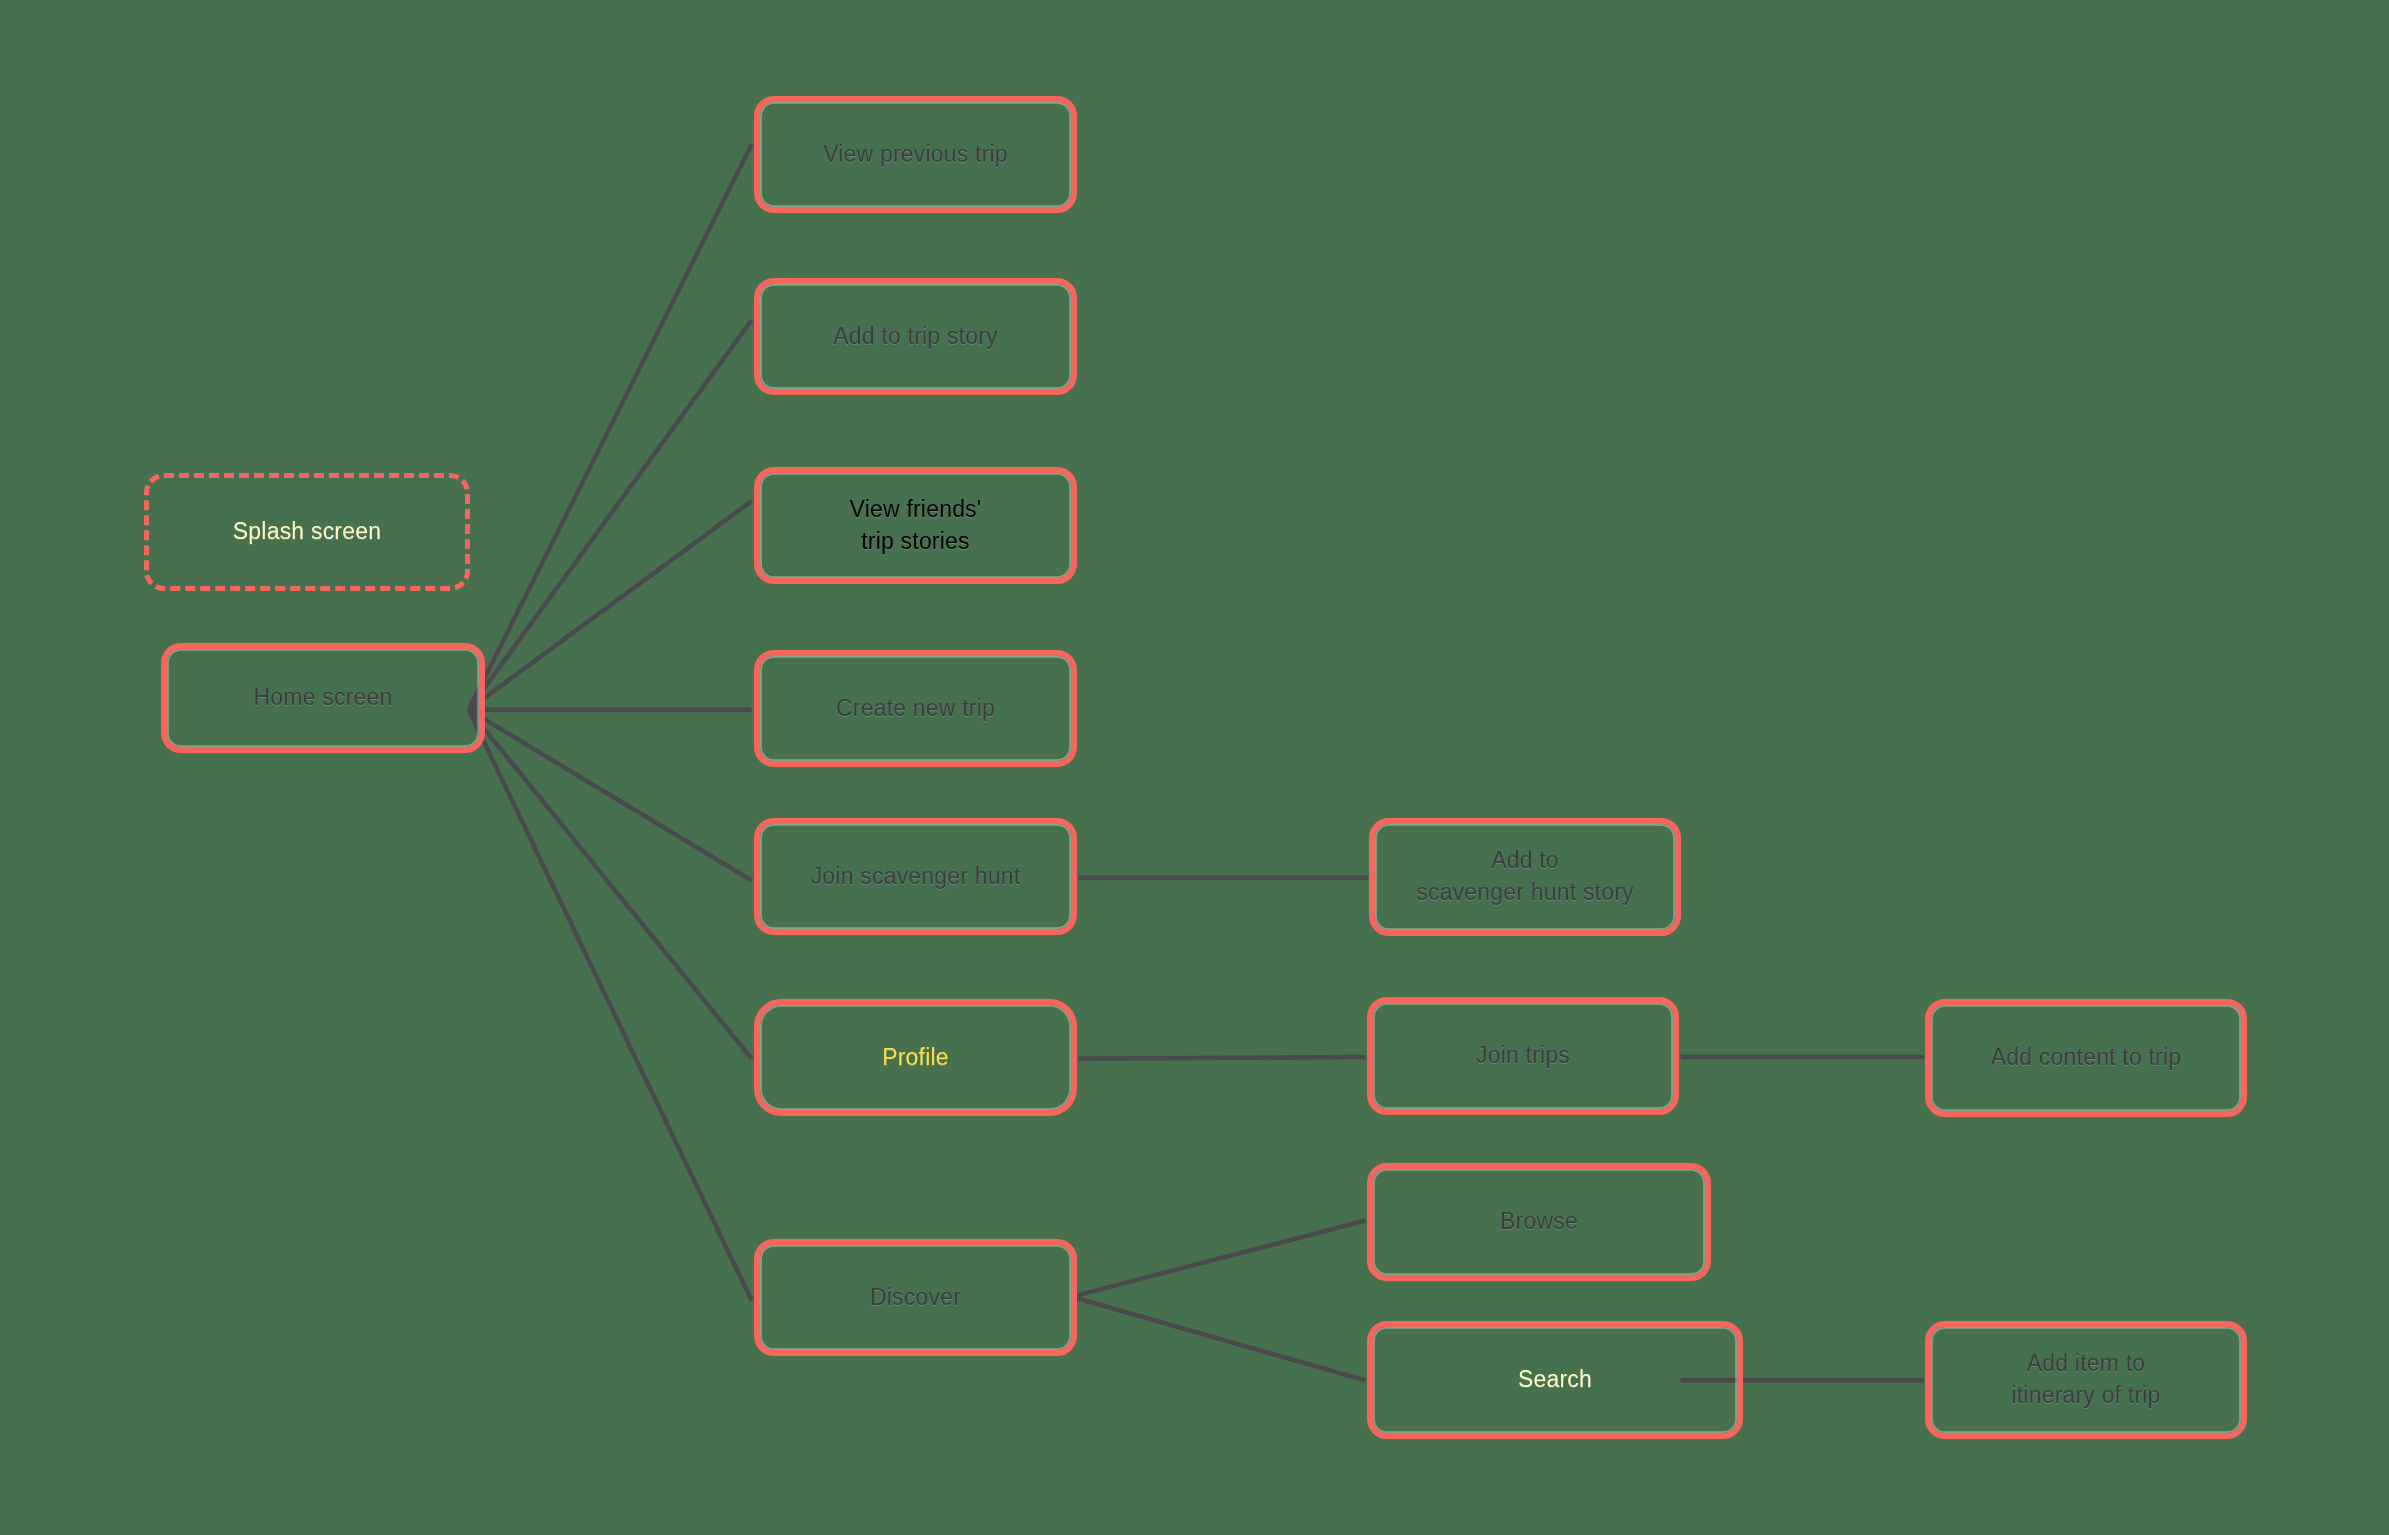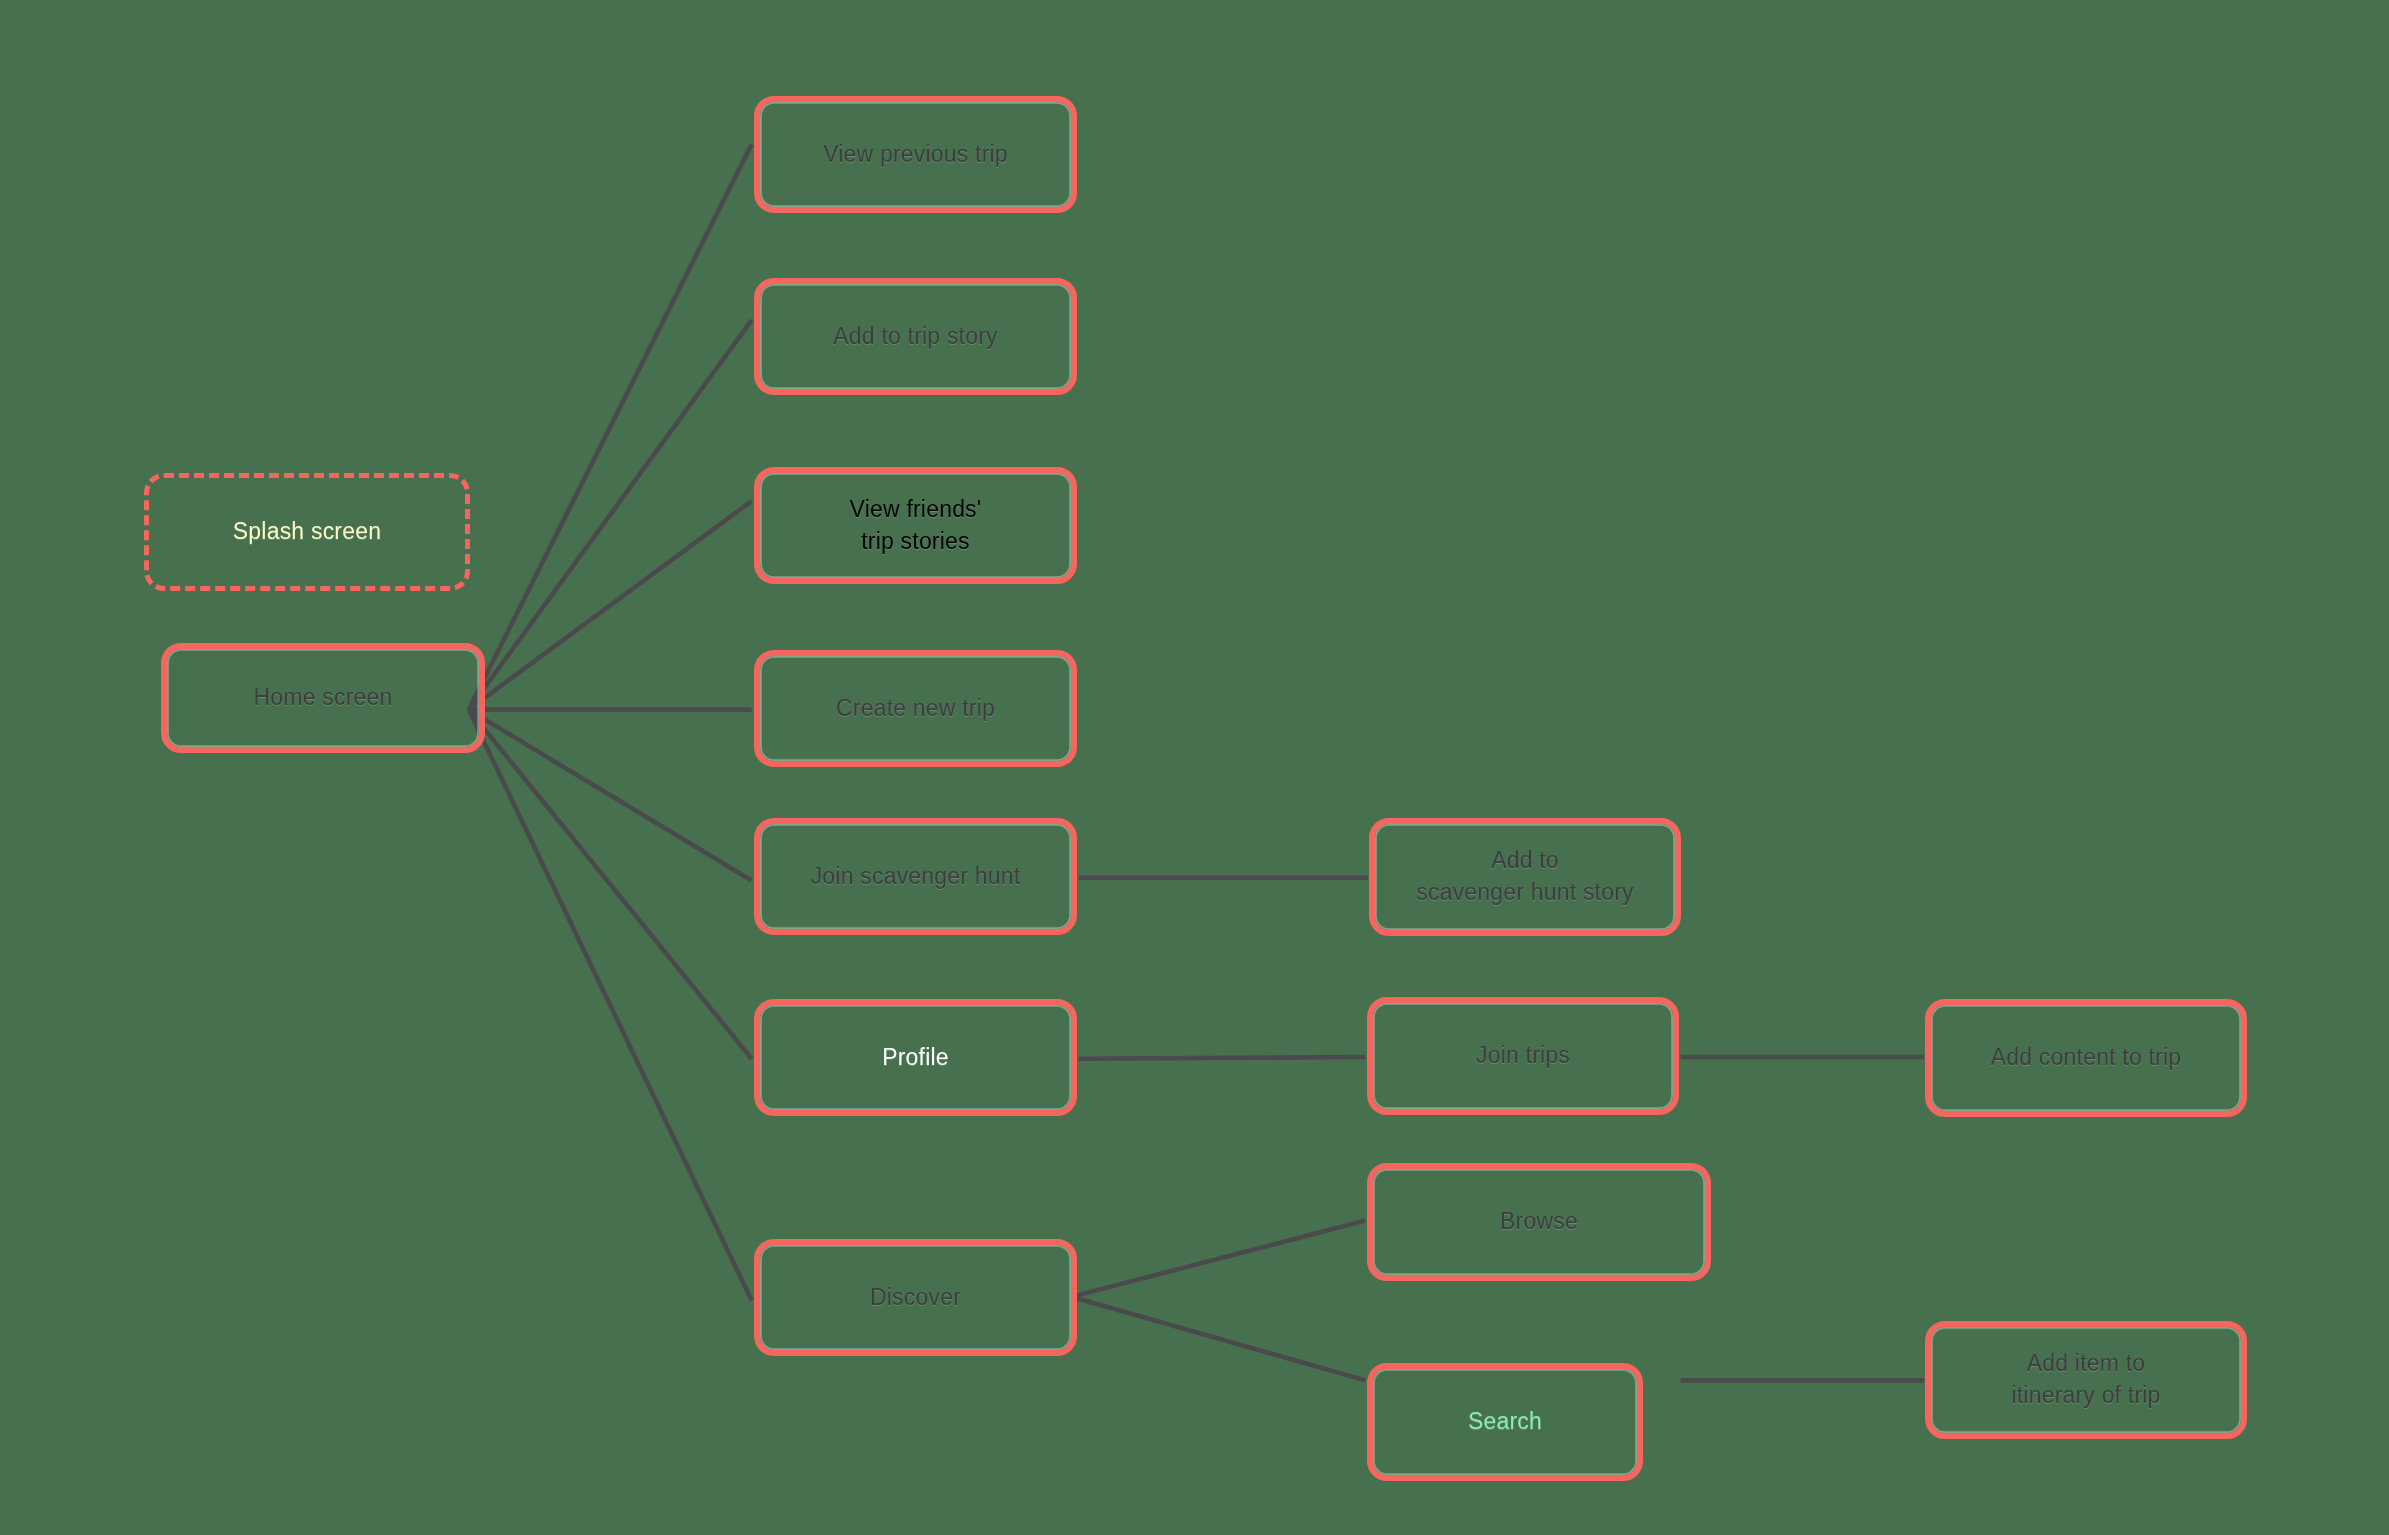--- a/index.html
+++ b/index.html
@@ -87,37 +87,37 @@
       <div class="node" style="left: 754px; top: 467px; width: 323px; height: 117px; border-color: rgb(244, 102, 94); color: #000000;">
         <span class="node-label">View friends'
 trip stories</span>
       </div>
       <div class="node" style="left: 754px; top: 650px; width: 323px; height: 117px; border-color: rgb(244, 102, 94); color: rgb(61, 61, 64);">
         <span class="node-label">Create new trip</span>
       </div>
       <div class="node" style="left: 754px; top: 818px; width: 323px; height: 117px; border-color: rgb(244, 102, 94); color: rgb(61, 61, 64);">
         <span class="node-label">Join scavenger hunt</span>
       </div>
-      <div class="node" style="left: 754px; top: 999px; width: 323px; height: 117px; border-color: rgb(244, 102, 94); color: #ffffff;">
+      <div class="node" style="left: 754px; top: 999px; width: 323px; height: 117px; border-color: rgb(244, 102, 94); color: #fde047; border-radius: 27px;">
         <span class="node-label">Profile</span>
       </div>
       <div class="node" style="left: 754px; top: 1239px; width: 323px; height: 117px; border-color: rgb(244, 102, 94); color: rgb(61, 61, 64);">
         <span class="node-label">Discover</span>
       </div>
       <div class="node" style="left: 1369px; top: 818px; width: 312px; height: 118px; border-color: rgb(244, 102, 94); color: rgb(61, 61, 64);">
         <span class="node-label">Add to
 scavenger hunt story</span>
       </div>
       <div class="node" style="left: 1367px; top: 997px; width: 312px; height: 118px; border-color: rgb(244, 102, 94); color: rgb(61, 61, 64);">
         <span class="node-label">Join trips</span>
       </div>
       <div class="node" style="left: 1367px; top: 1163px; width: 344px; height: 118px; border-color: rgb(244, 102, 94); color: rgb(61, 61, 64);">
         <span class="node-label">Browse</span>
       </div>
-      <div class="node" style="left: 1367px; top: 1321px; width: 276px; height: 118px; border-color: rgb(244, 102, 94); color: #86efac; margin-top: 42px;">
+      <div class="node" style="left: 1367px; top: 1321px; width: 376px; height: 118px; border-color: rgb(244, 102, 94); color: #fef9c3;">
         <span class="node-label">Search</span>
       </div>
       <div class="node" style="left: 1925px; top: 999px; width: 322px; height: 118px; border-color: rgb(244, 102, 94); color: rgb(61, 61, 64);">
         <span class="node-label">Add content to trip</span>
       </div>
       <div class="node" style="left: 1925px; top: 1321px; width: 322px; height: 118px; border-color: rgb(244, 102, 94); color: rgb(61, 61, 64);">
         <span class="node-label">Add item to
 itinerary of trip</span>
       </div>
     </div>

